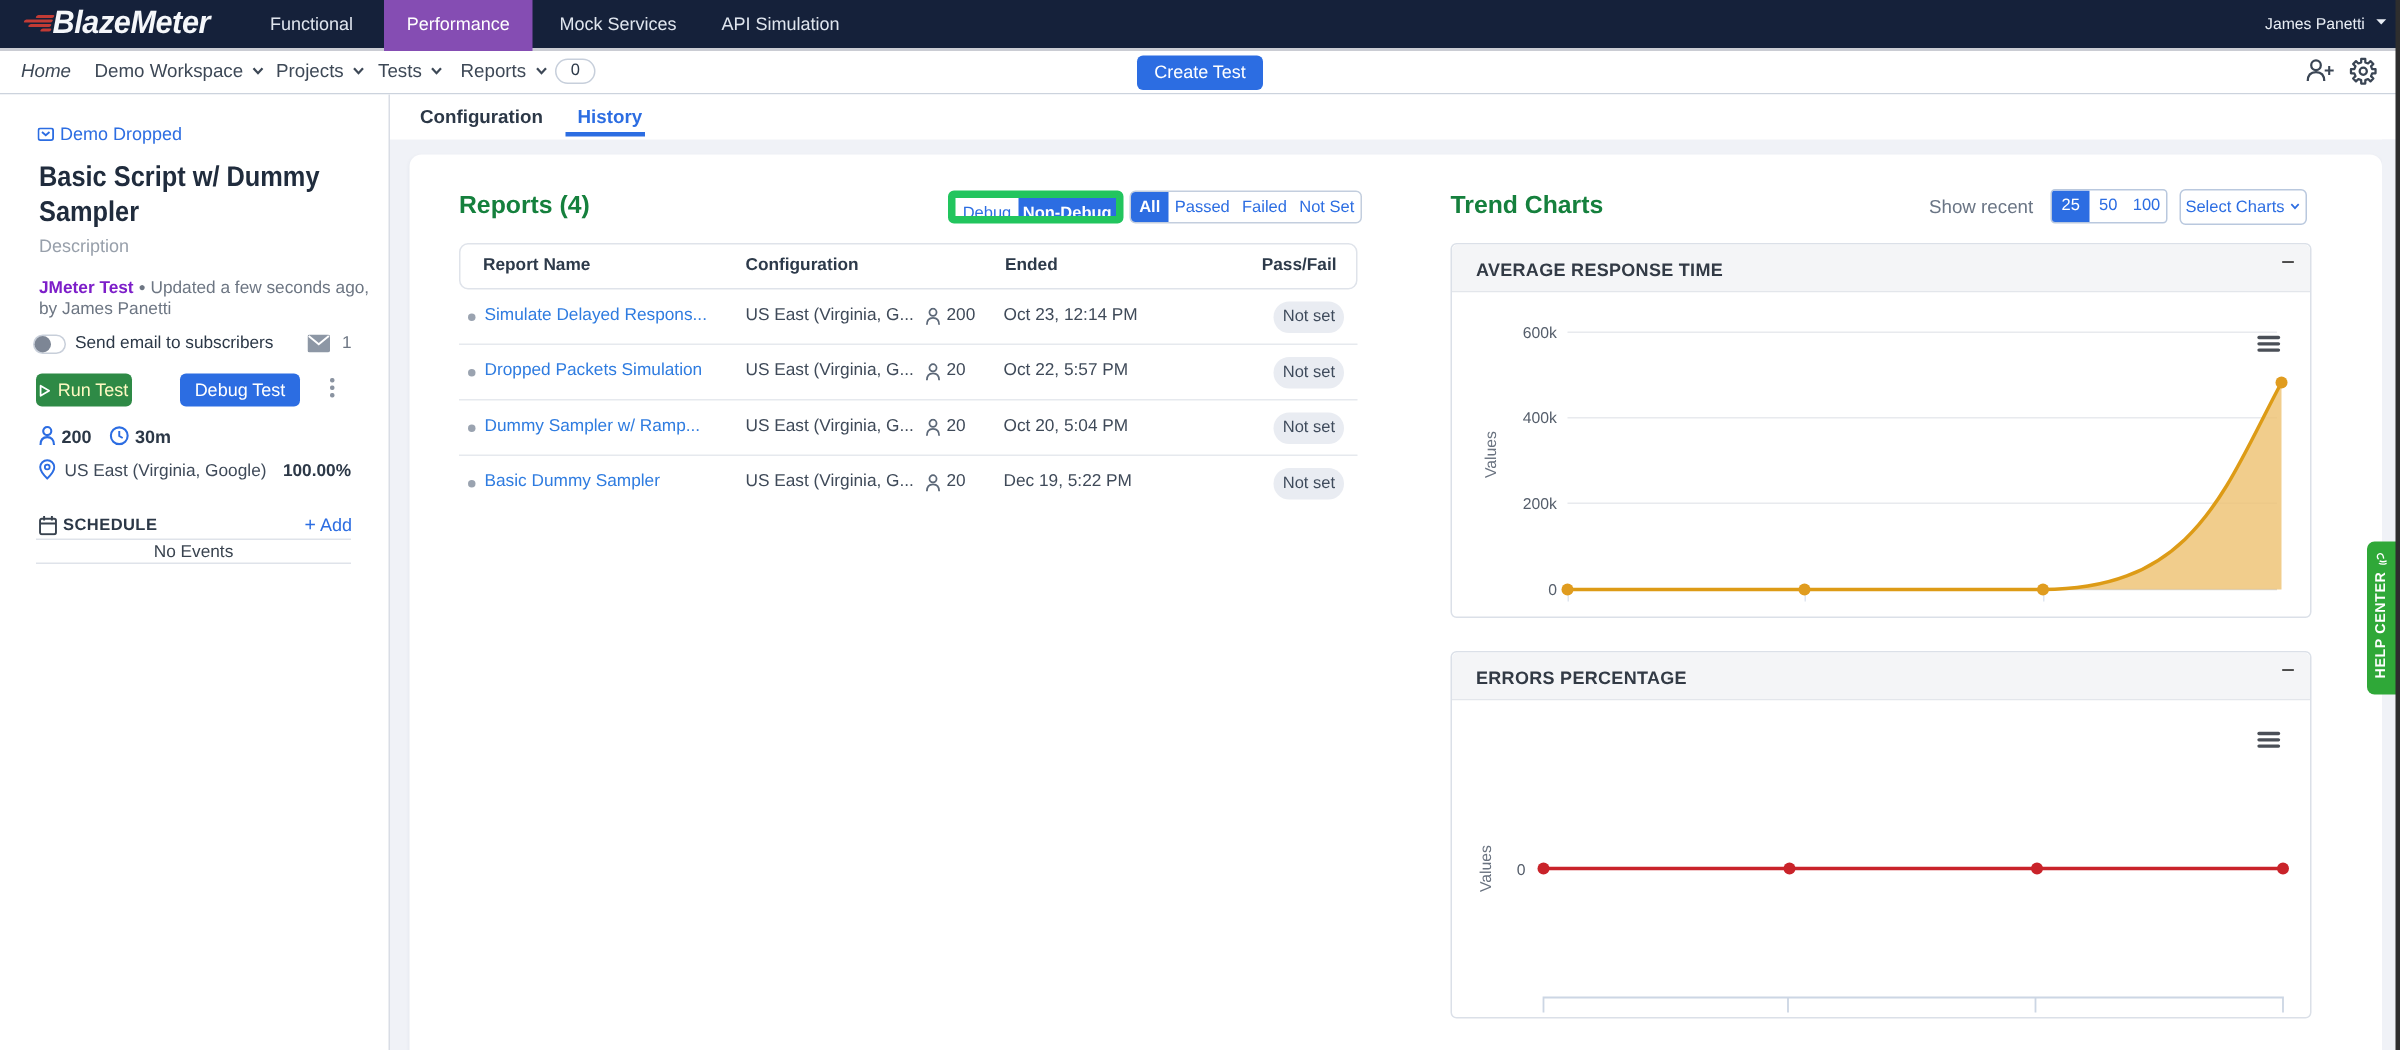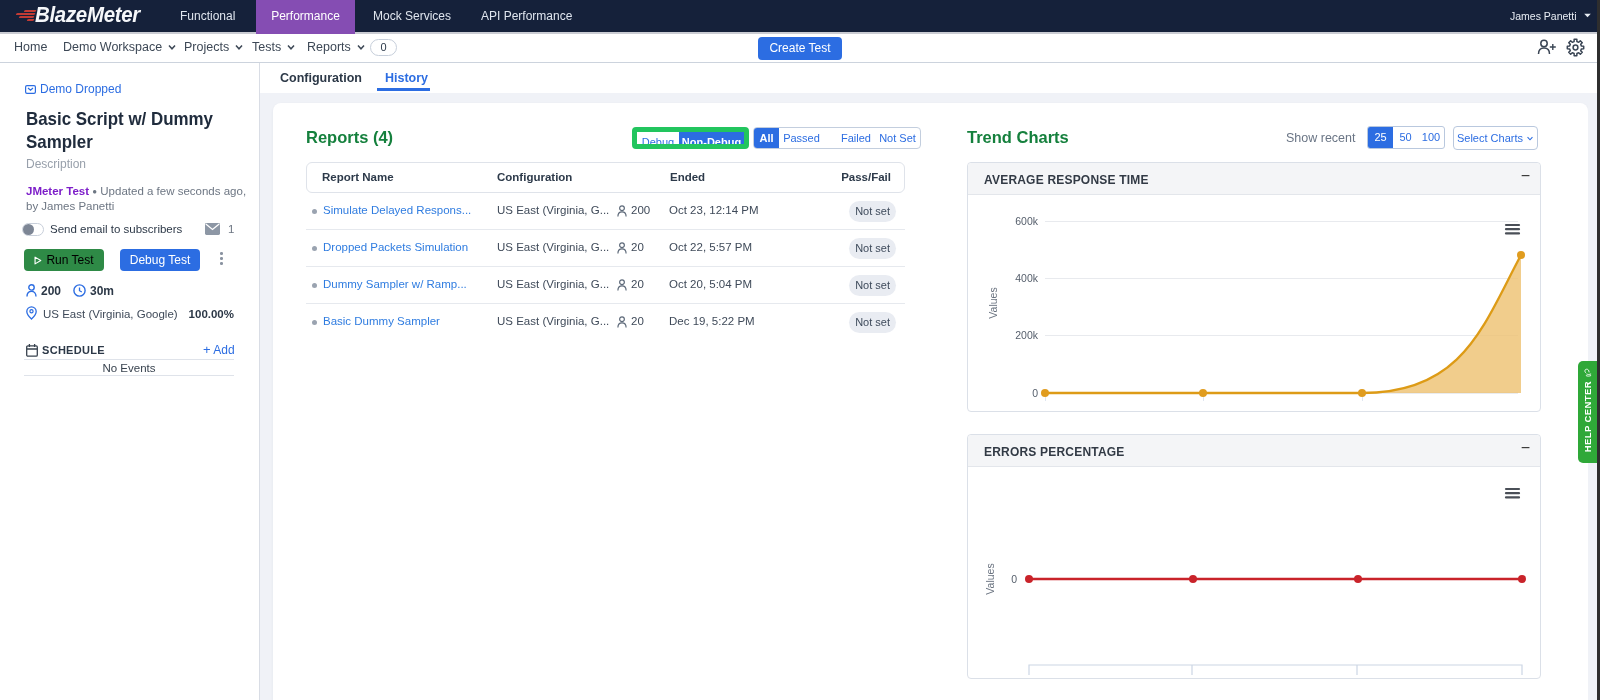--- a/index.html
+++ b/index.html
@@ -33,28 +33,28 @@
 <body>
 <div id="topnav">
   <div class="redline" style="left:24px;top:9.5px;width:12px;"></div>
   <div class="redline" style="left:15.5px;top:13px;width:19px;"></div>
   <div class="redline" style="left:19px;top:16.2px;width:14.5px;"></div>
   <div class="redline" style="left:26.5px;top:19.4px;width:6.5px;"></div>
   <div id="logotext">BlazeMeter</div>
   <div class="tn-item" style="left:180px;">Functional</div>
   <div id="perf-tab">Performance</div>
   <div class="tn-item" style="left:373px;">Mock Services</div>
-  <div class="tn-item" style="left:481px;">API Performance</div>
+  <div class="tn-item" style="left:481px;">API Simulation</div>
   <div id="user">James Panetti <svg width="9" height="7" viewBox="0 0 10 8" style="vertical-align:1px;margin-left:4px;">
         <path d="M1.2 2 L5 6 L8.8 2 Z" fill="#e8edf4"></path>
       </svg></div>
 </div>
 <div style="position:absolute;left:0;top:32px;width:1600px;height:1.5px;background:#caccd3;z-index:5;"></div>
 <div id="nav2">
-  <div class="n2" style="left:14px;">Home</div>
+  <div class="n2" style="left:14px;font-style:italic;">Home</div>
   <div class="n2" style="left:63px;">Demo Workspace<svg class="caret" viewBox="0 0 10 10">
         <path d="M2 3.5 L5 6.8 L8 3.5" fill="none" stroke="#3d4856" stroke-width="1.5"></path>
       </svg></div>
   <div class="n2" style="left:184px;">Projects<svg class="caret" viewBox="0 0 10 10">
         <path d="M2 3.5 L5 6.8 L8 3.5" fill="none" stroke="#3d4856" stroke-width="1.5"></path>
       </svg></div>
   <div class="n2" style="left:252px;">Tests<svg class="caret" viewBox="0 0 10 10">
         <path d="M2 3.5 L5 6.8 L8 3.5" fill="none" stroke="#3d4856" stroke-width="1.5"></path>
       </svg></div>
   <div class="n2" style="left:307px;">Reports<svg class="caret" viewBox="0 0 10 10">
@@ -86,21 +86,21 @@
   <div class="abs" style="left:26px;top:136px;white-space:nowrap;font-size:11.5px;color:#6d7683;line-height:15px;">by James Panetti</div>
   <div class="abs" style="left:22px;top:160px;width:22px;height:13px;border:1px solid #c8cfda;border-radius:7px;background:#fff;">
       <span style="position:absolute;left:0px;top:0px;width:11px;height:11px;border-radius:50%;background:#7d8695;"></span>
     </div>
   <div class="abs" style="left:50px;top:159px;font-size:11.5px;color:#2c3847;line-height:14px;">Send email to subscribers</div>
   <svg style="position:absolute;left:205px;top:160px;" width="15" height="12" viewBox="0 0 15 12">
       <rect x="0" y="0" width="15" height="12" rx="1.4" fill="#8d97a5"></rect>
       <path d="M0.8 1 L7.5 6.5 L14.2 1" fill="none" stroke="#fff" stroke-width="1.3"></path>
     </svg>
   <div class="abs" style="left:228px;top:159px;font-size:11.5px;color:#6d7683;line-height:14px;">1</div>
-  <div class="abs" style="left:24px;top:186px;width:80px;height:22px;background:#2e8a46;border-radius:4px;color:#000000;font-size:12px;text-align:center;line-height:22px;"><svg width="8" height="9" viewBox="0 0 9 10" style="vertical-align:-1px;margin-right:4px;">
+  <div class="abs" style="left:24px;top:186px;width:64px;height:22px;background:#2e8a46;border-radius:4px;color:#fef9c3;font-size:12px;text-align:center;line-height:22px;"><svg width="8" height="9" viewBox="0 0 9 10" style="vertical-align:-1px;margin-right:4px;">
         <path d="M1.2 1.2 L7.6 5 L1.2 8.8 Z" fill="none" stroke="#fff" stroke-width="1.3" stroke-linejoin="round"></path>
       </svg>Run Test</div>
   <div class="abs" style="left:120px;top:186px;width:80px;height:22px;background:#2c6de2;border-radius:4px;color:#fff;font-size:12px;text-align:center;line-height:22px;">Debug Test</div>
   <div class="abs" style="left:220px;top:189px;width:3px;">
       <span style="display:block;width:2.6px;height:2.6px;border-radius:50%;background:#8a93a1;margin-bottom:2.4px;"></span>
       <span style="display:block;width:2.6px;height:2.6px;border-radius:50%;background:#8a93a1;margin-bottom:2.4px;"></span>
       <span style="display:block;width:2.6px;height:2.6px;border-radius:50%;background:#8a93a1;"></span>
     </div>
   <svg style="position:absolute;left:26px;top:221px;" width="11" height="13" viewBox="0 0 11 13">
       <circle cx="5.5" cy="3.4" r="2.7" fill="none" stroke="#2c6de2" stroke-width="1.4"></circle>
@@ -133,21 +133,21 @@
     <div class="abs" style="left:20px;top:8px;font-size:12.5px;font-weight:bold;color:#2c3847;">Configuration</div>
     <div class="abs" style="left:125px;top:8px;font-size:12.5px;font-weight:bold;color:#2c6de2;">History</div>
     <div class="abs" style="left:117px;top:25px;width:53px;height:3px;background:#2c6de2;"></div>
   </div>
   <div id="panel">
     <div class="abs h20" style="left:33px;top:25px;">Reports (4)</div>
     <div class="abs" style="left:359px;top:24px;height:22px;border:5px solid #22c55e;border-radius:4px;overflow:hidden;background:#fff;white-space:nowrap;">
       <span class="seg" style="width:42px;">Debug</span><span class="segon" style="width:65px;">Non-Debug</span>
     </div>
     <div class="abs" style="left:480px;top:24px;height:22px;border:1px solid #c3cede;border-radius:4px;overflow:hidden;background:#fff;white-space:nowrap;">
-      <span class="segon" style="width:25px;">All</span><span class="seg" style="width:45px;">Passed</span><span class="seg" style="width:38px;margin-left:13px;">Failed</span><span class="seg" style="width:45px;">Not Set</span>
+      <span class="segon" style="width:25px;">All</span><span class="seg" style="width:45px;">Passed</span><span class="seg" style="width:38px;">Failed</span><span class="seg" style="width:45px;">Not Set</span>
     </div>
     <div class="abs" style="left:33px;top:59px;width:599px;height:31px;border:1px solid #dfe3ea;border-radius:6px;">
       <span class="abs hdtx" style="left:15px;top:8px;">Report Name</span>
       <span class="abs hdtx" style="left:190px;top:8px;">Configuration</span>
       <span class="abs hdtx" style="left:363px;top:8px;">Ended</span>
       <span class="abs hdtx" style="right:13px;top:8px;">Pass/Fail</span>
     </div>
     <div class="abs" style="left:33px;top:90px;width:599px;height:37px;border-bottom:1px solid #e6e9ee;">
       <span class="abs" style="left:6px;top:16px;width:5px;height:5px;border-radius:50%;background:#9aa3b0;"></span>
       <span class="abs" style="left:17px;top:11px;font-size:11.5px;color:#2f7ce0;">Simulate Delayed Respons...</span>

